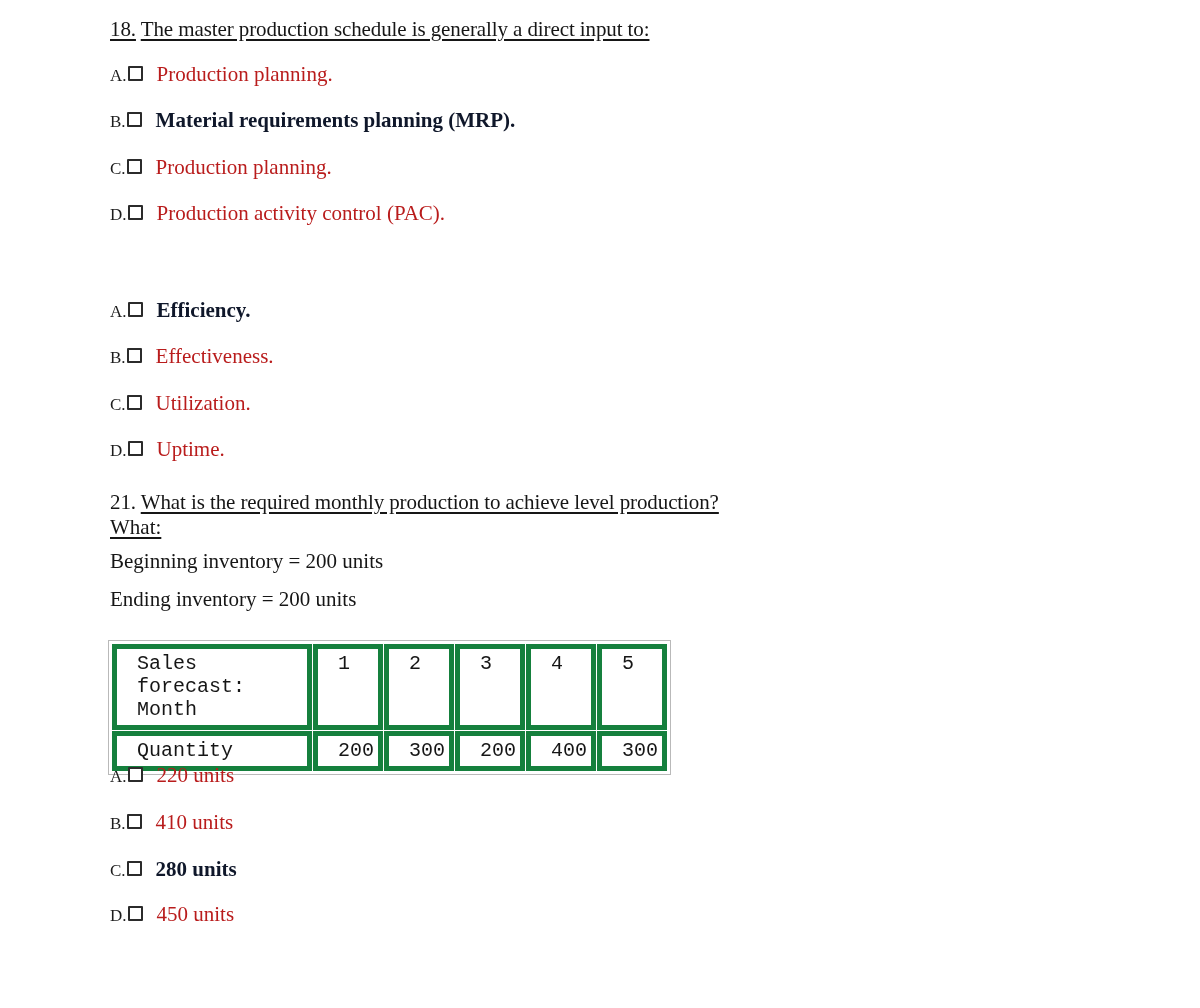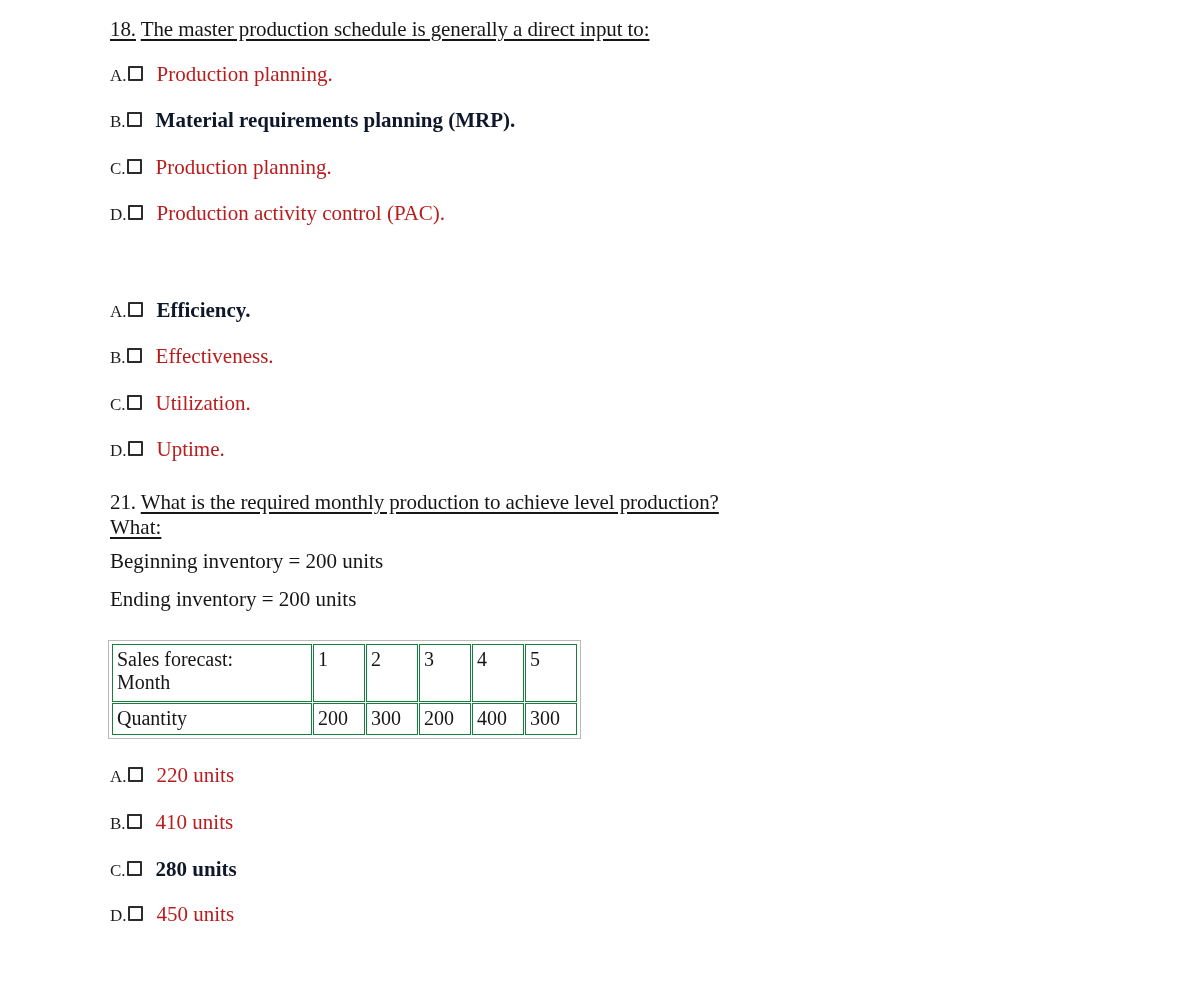--- a/index.html
+++ b/index.html
@@ -111,24 +111,25 @@
     box-sizing: border-box;
   }
   table.fc-table {
     border-collapse: separate;
     border-spacing: 1px;
     font-size: 20px;
     line-height: 23px;
     color: #161616;
   }
   table.fc-table td {
-    border: 1px solid #15803d;
-    padding: 3px 4px 4px 4px;
+    border: 5px solid #15803d;
+    padding: 3px 4px 4px 20px;
     vertical-align: top;
     box-sizing: border-box;
+    font-family: Liberation Mono, monospace;
   }
   td.label-cell {
     width: 200px;
     height: 58px;
   }
   td.month-cell {
     width: 52px;
     height: 58px;
     vertical-align: middle;
   }

